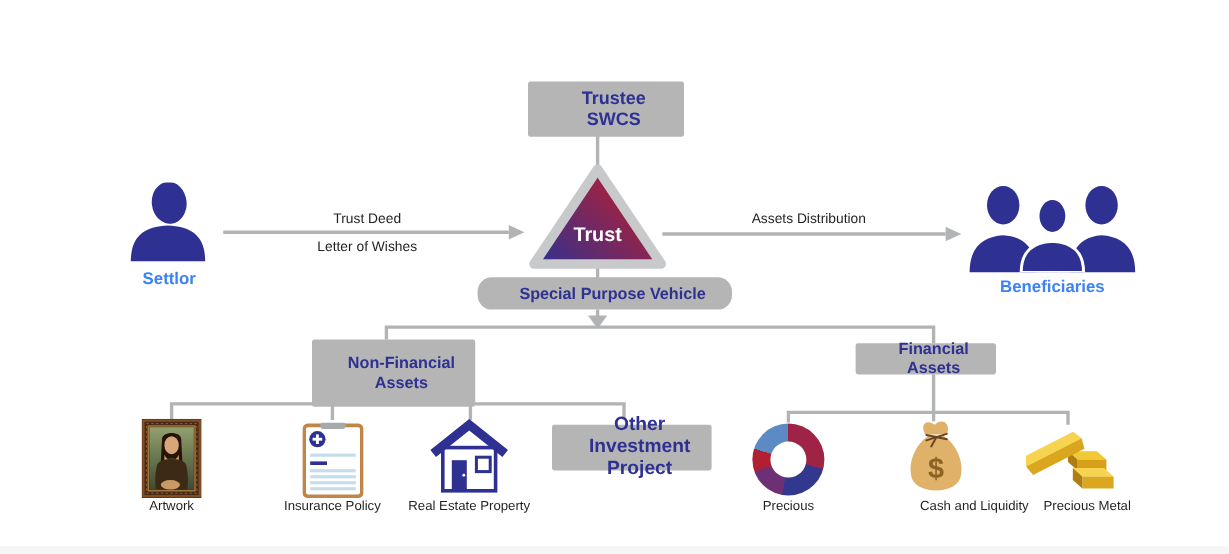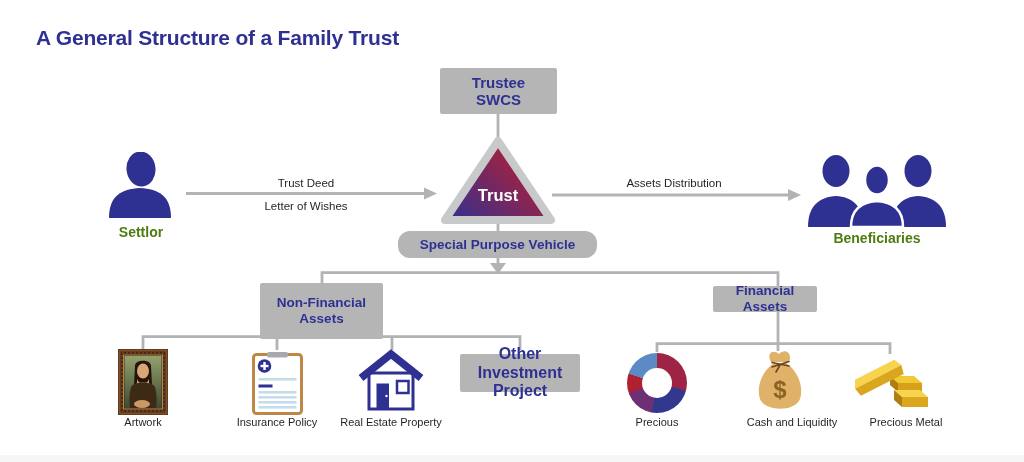--- a/index.html
+++ b/index.html
@@ -9,37 +9,37 @@
   }
   .abs{position:absolute;}
   .layer{position:absolute;left:0;top:0;z-index:1;}
   .node{z-index:2;}
   #title{
     left:36px;top:26px;font-size:21px;font-weight:bold;color:#2e3192;letter-spacing:-0.2px;
   }
   .gbox{
     position:absolute;z-index:2;background:#b5b5b6;color:#2e3192;font-weight:bold;
     display:flex;flex-direction:column;align-items:center;justify-content:center;
-    text-align:center;line-height:1.15;border-radius:2px;
+    text-align:center;line-height:1.15;border-radius:2px;padding-left:13px;
   }
   #trustee-box{left:440px;top:68px;width:117px;height:46px;font-size:15px;}
   #spv-box{left:398px;top:231px;width:199px;height:27px;font-size:13.5px;border-radius:12px;}
   #nonfin-box{left:260px;top:283px;width:123px;height:56px;font-size:13.5px;}
   #fin-box{left:713px;top:286px;width:104px;height:26px;font-size:13.5px;}
   #other-box{left:460px;top:354px;width:120px;height:38px;font-size:16px;}
   .flow-label{
     position:absolute;z-index:2;font-size:11.5px;color:#231f20;white-space:nowrap;
     transform:translateX(-50%);
   }
   .leaf-label{
     position:absolute;z-index:2;top:416px;font-size:11px;color:#231f20;white-space:nowrap;
     transform:translateX(-50%);
   }
   .actor-label{
-    position:absolute;z-index:2;font-size:14px;font-weight:bold;color:#4d7c0f;white-space:nowrap;
+    position:absolute;z-index:2;font-size:14px;font-weight:bold;color:#3b82f6;white-space:nowrap;
     transform:translateX(-50%);
   }
   #donut{
     left:627px;top:353px;width:60px;height:60px;border-radius:50%;z-index:2;
     background:conic-gradient(from 0deg,
       #9e2344 0deg 105deg,
       #33388f 105deg 190deg,
       #6d3075 190deg 250deg,
       #b12031 250deg 288deg,
       #5b8ac5 288deg 360deg);
@@ -50,21 +50,20 @@
   }
   #bottom-strip{left:0;top:455px;width:1024px;height:7px;background:#f6f6f7;z-index:0;}
 </style>
 </head>
 <body>
 
 <div id="canvas">
 
   <div id="bottom-strip" class="abs"></div>
 
-  <div id="title" class="abs node">A General Structure of a Family Trust</div>
 
   <svg class="layer" width="1024" height="462">
     <g stroke="#b1b3b5" stroke-width="2.8" fill="none">
       <path d="M498 113 V 150"></path>
       <path d="M498 218 V 233"></path>
       <path d="M186 193.5 H 424"></path>
       <path d="M552 195 H 788"></path>
       <path d="M498 258 V 264"></path>
       <path d="M322 283 V 272.6 H 778 V 286"></path>
       <path d="M322 322 V 337"></path>
@@ -185,21 +184,21 @@
 
   <div id="donut" class="abs"></div>
   <div class="leaf-label" style="left:657px;">Precious</div>
 
   <svg class="abs node" style="left:752px;top:349px;" width="56" height="65" viewBox="0 0 56 65">
     <path d="M19,13 C14,4 21,0 27,5 C32,-1 41,3 37,13 Z" fill="#e0b269"></path>
     <path d="M22,14 C10,22 4,38 8,50 C13,63 43,63 48,50 C52,38 46,22 34,14 Z" fill="#e0b269"></path>
     <path d="M20,13.5 L37,17 M37,12.5 L20,18 M28,16 L24,23" stroke="#6b4423" stroke-width="1.6" fill="none" stroke-linecap="round"></path>
     <text x="28" y="49" text-anchor="middle" font-size="24" font-weight="bold" fill="#8a6325">$</text>
   </svg>
-  <div class="leaf-label" style="left:792px;">Cash and Liquidity</div>
+  <div class="leaf-label" style="left:812px;">Cash and Liquidity</div>
 
   <svg class="abs node" style="left:852px;top:352px;" width="80" height="60" viewBox="0 0 80 60">
     <g>
       <polygon points="38,24 62,24 70,31 46,31" fill="#f1c935"></polygon>
       <polygon points="46,31 70,31 70,40 46,40" fill="#d8a01a"></polygon>
       <polygon points="38,24 46,31 46,40 38,33" fill="#b07d10"></polygon>
       <polygon points="42,38 68,38 76,45 50,45" fill="#f6d44f"></polygon>
       <polygon points="50,45 76,45 76,55 50,55" fill="#daa71e"></polygon>
       <polygon points="42,38 50,45 50,55 42,48" fill="#b07d10"></polygon>
     </g>

